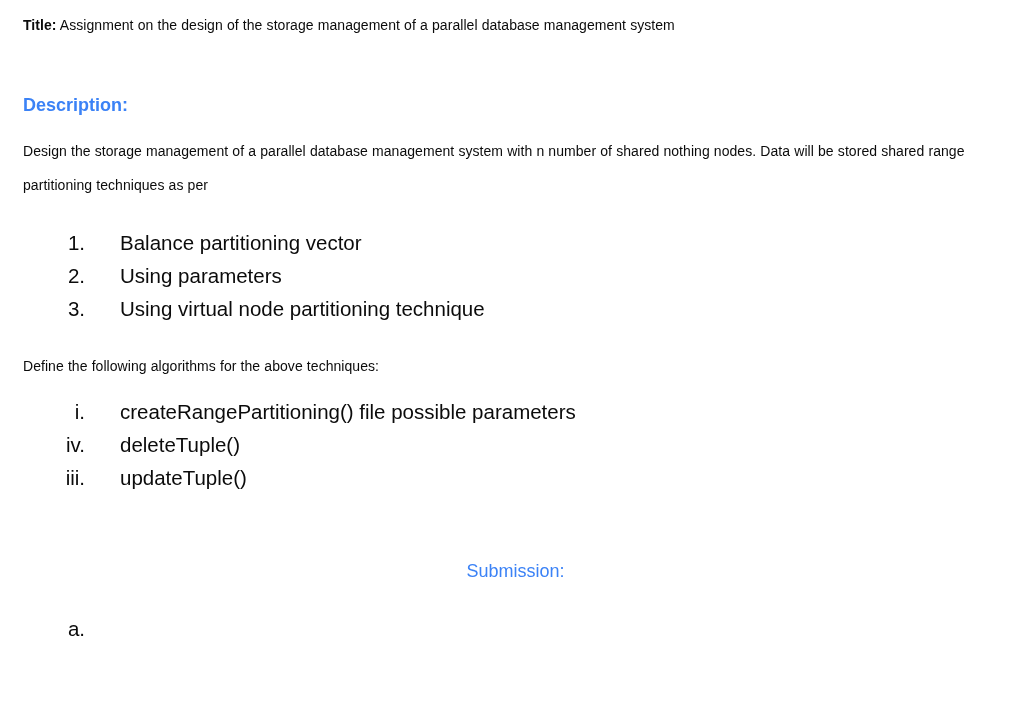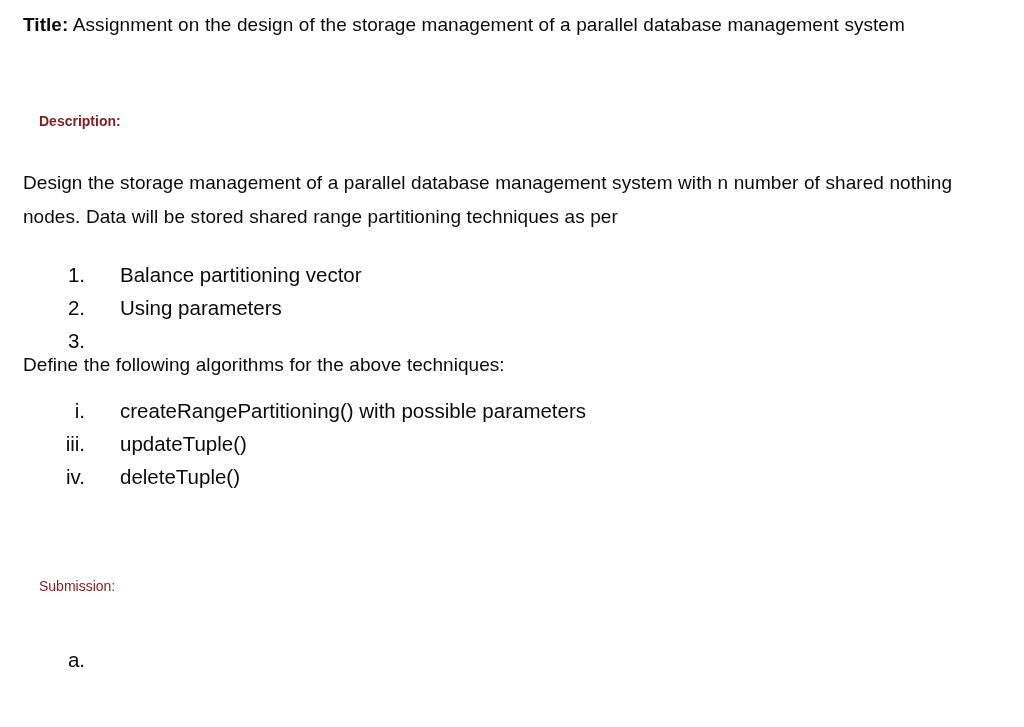--- a/index.html
+++ b/index.html
@@ -20,21 +20,21 @@
     position: absolute;
     left: 0;
     top: 0;
     width: 1024px;
     height: 727px;
     box-sizing: border-box;
     padding: 0 16px 0 23px;
   }
 
   .para {
-    font-size: 19px;
+    font-size: 14px;
     line-height: 34px;
     letter-spacing: 0.05px;
     margin: 0;
     color: #0b0b0b;
     word-spacing: 0.2px;
   }
 
   .title-block {
     padding-top: 8px;
     max-width: 990px;
@@ -42,28 +42,29 @@
   .title-block .bold {
     font-weight: bold;
   }
 
   .spacer-lg { height: 46px; }
   .spacer-md { height: 24px; }
   .spacer-sm { height: 12px; }
   .spacer-xl { height: 60px; }
 
   .heading {
-    font-size: 14px;
+    font-size: 18px;
     line-height: 34px;
     font-weight: bold;
-    margin: 16px;
-    color: #7f1d1d;
+    margin: 0;
+    color: #3b82f6;
   }
   .heading.regular {
     font-weight: normal;
+    text-align: center;
   }
 
   .desc-block {
     max-width: 982px;
   }
 
   
   ul.doc-list {
     list-style: none;
     margin: 0;
@@ -119,41 +120,42 @@
     <li>
       <span class="marker">1.</span>
       <span class="item-text">Balance partitioning vector</span>
     </li>
     <li>
       <span class="marker">2.</span>
       <span class="item-text">Using parameters</span>
     </li>
     <li>
       <span class="marker">3.</span>
+      <span class="item-text">Using virtual node partitioning technique</span>
     </li>
   </ul>
 
   <div class="spacer-md"></div>
 
   <p class="para">Define the following algorithms for the above techniques:</p>
 
   <div class="spacer-sm"></div>
 
   <ul class="doc-list roman">
     <li>
       <span class="marker">i.</span>
-      <span class="item-text">createRangePartitioning() with possible parameters</span>
+      <span class="item-text">createRangePartitioning() file possible parameters</span>
+    </li>
+    <li>
+      <span class="marker">iv.</span>
+      <span class="item-text">deleteTuple()</span>
     </li>
     <li>
       <span class="marker">iii.</span>
       <span class="item-text">updateTuple()</span>
-    </li>
-    <li>
-      <span class="marker">iv.</span>
-      <span class="item-text">deleteTuple()</span>
     </li>
   </ul>
 
   <div class="spacer-xl"></div>
 
   <p class="heading regular">Submission:</p>
 
   <div class="spacer-md"></div>
 
   <ul class="doc-list alpha">

